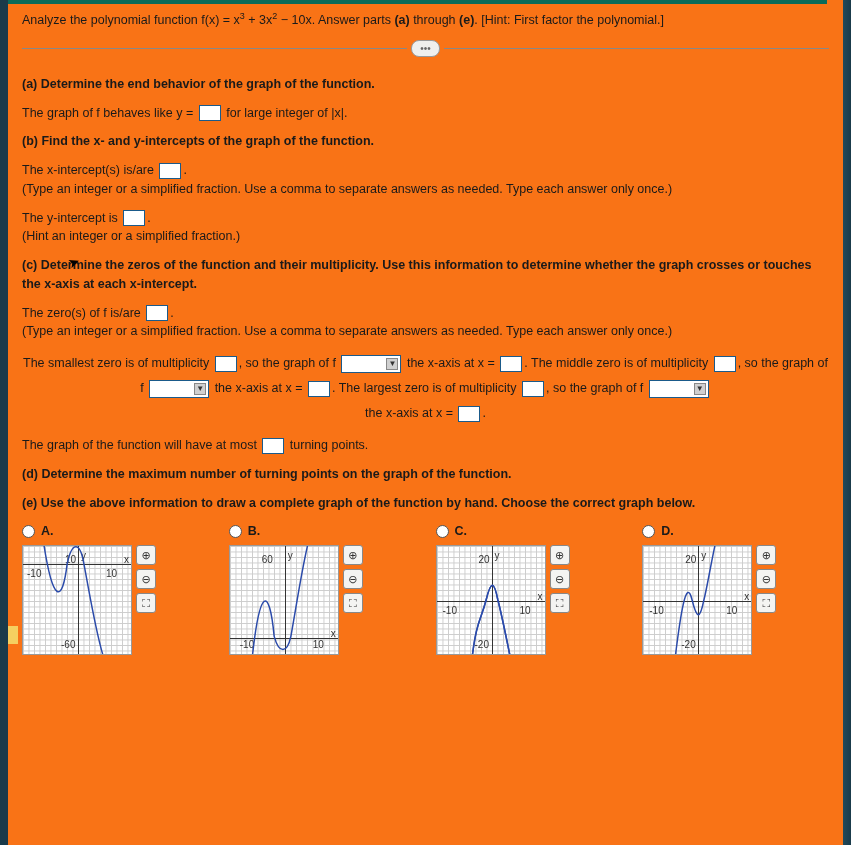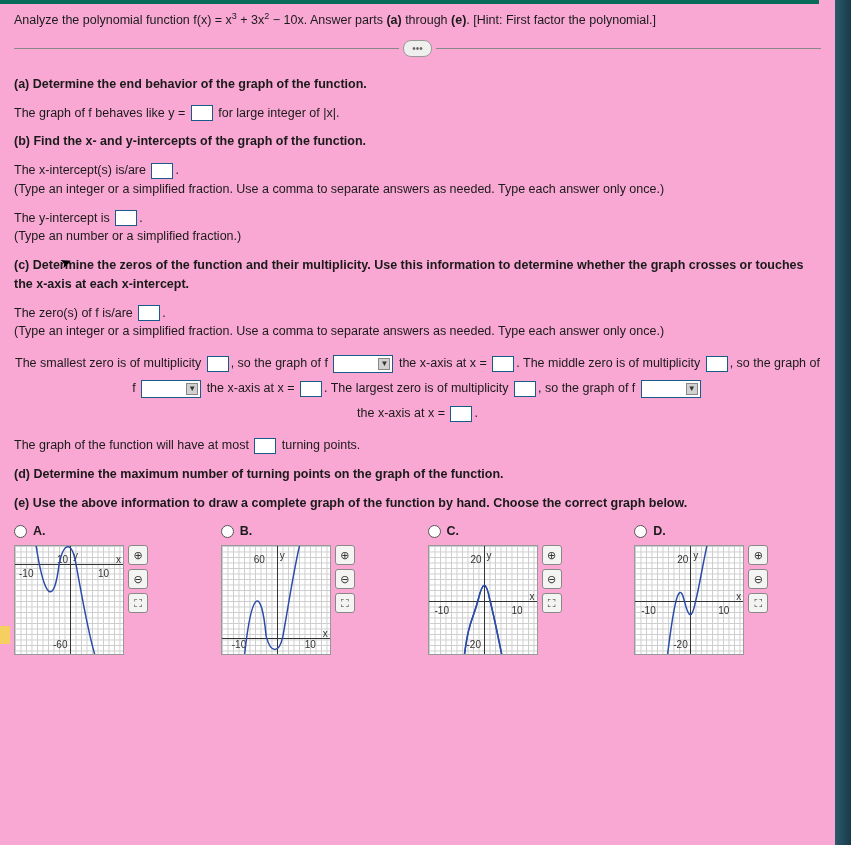--- a/index.html
+++ b/index.html
@@ -5,24 +5,24 @@
   * { box-sizing: border-box; margin: 0; padding: 0; }
   body {
     font-family: Arial, Helvetica, sans-serif;
     background: #1a3a4a;
     width: 851px;
     height: 845px;
     overflow: hidden;
     position: relative;
   }
   .page {
-    background: #f9a8d4;
+    background: #f97316;
     width: 835px;
     height: 845px;
-    margin-left: 0;
+    margin-left: 8px;
     padding: 10px 14px;
     font-size: 12.5px;
     color: #1a1a1a;
     line-height: 1.5;
     position: relative;
   }
   .top-green {
     position: absolute;
     top: 0; left: 0; right: 16px;
     height: 4px;
@@ -184,21 +184,21 @@
   </div>
 
   <div class="para bold">(b) Find the x- and y-intercepts of the graph of the function.</div>
   <div class="para">
     <span>The x-intercept(s) is/are </span><span class="input-box"></span>.<br>
     <span>(Type an integer or a simplified fraction. Use a comma to separate answers as needed. Type each answer only once.)</span>
   </div>
   <div class="cursor">➤</div>
   <div class="para">
     <span>The y-intercept is </span><span class="input-box"></span>.<br>
-    <span>(Type an number or a simplified fraction.)</span>
+    <span>(Hint an integer or a simplified fraction.)</span>
   </div>
 
   <div class="para bold">(c) Determine the zeros of the function and their multiplicity. Use this information to determine whether the graph crosses or touches the x-axis at each x-intercept.</div>
   <div class="para">
     <span>The zero(s) of f is/are </span><span class="input-box"></span>.<br>
     <span>(Type an integer or a simplified fraction. Use a comma to separate answers as needed. Type each answer only once.)</span>
   </div>
 
   <div class="para" style="line-height:2;text-align:center;">
     <span>The smallest zero is of multiplicity </span><span class="input-box"></span><span>, so the graph of f </span>

